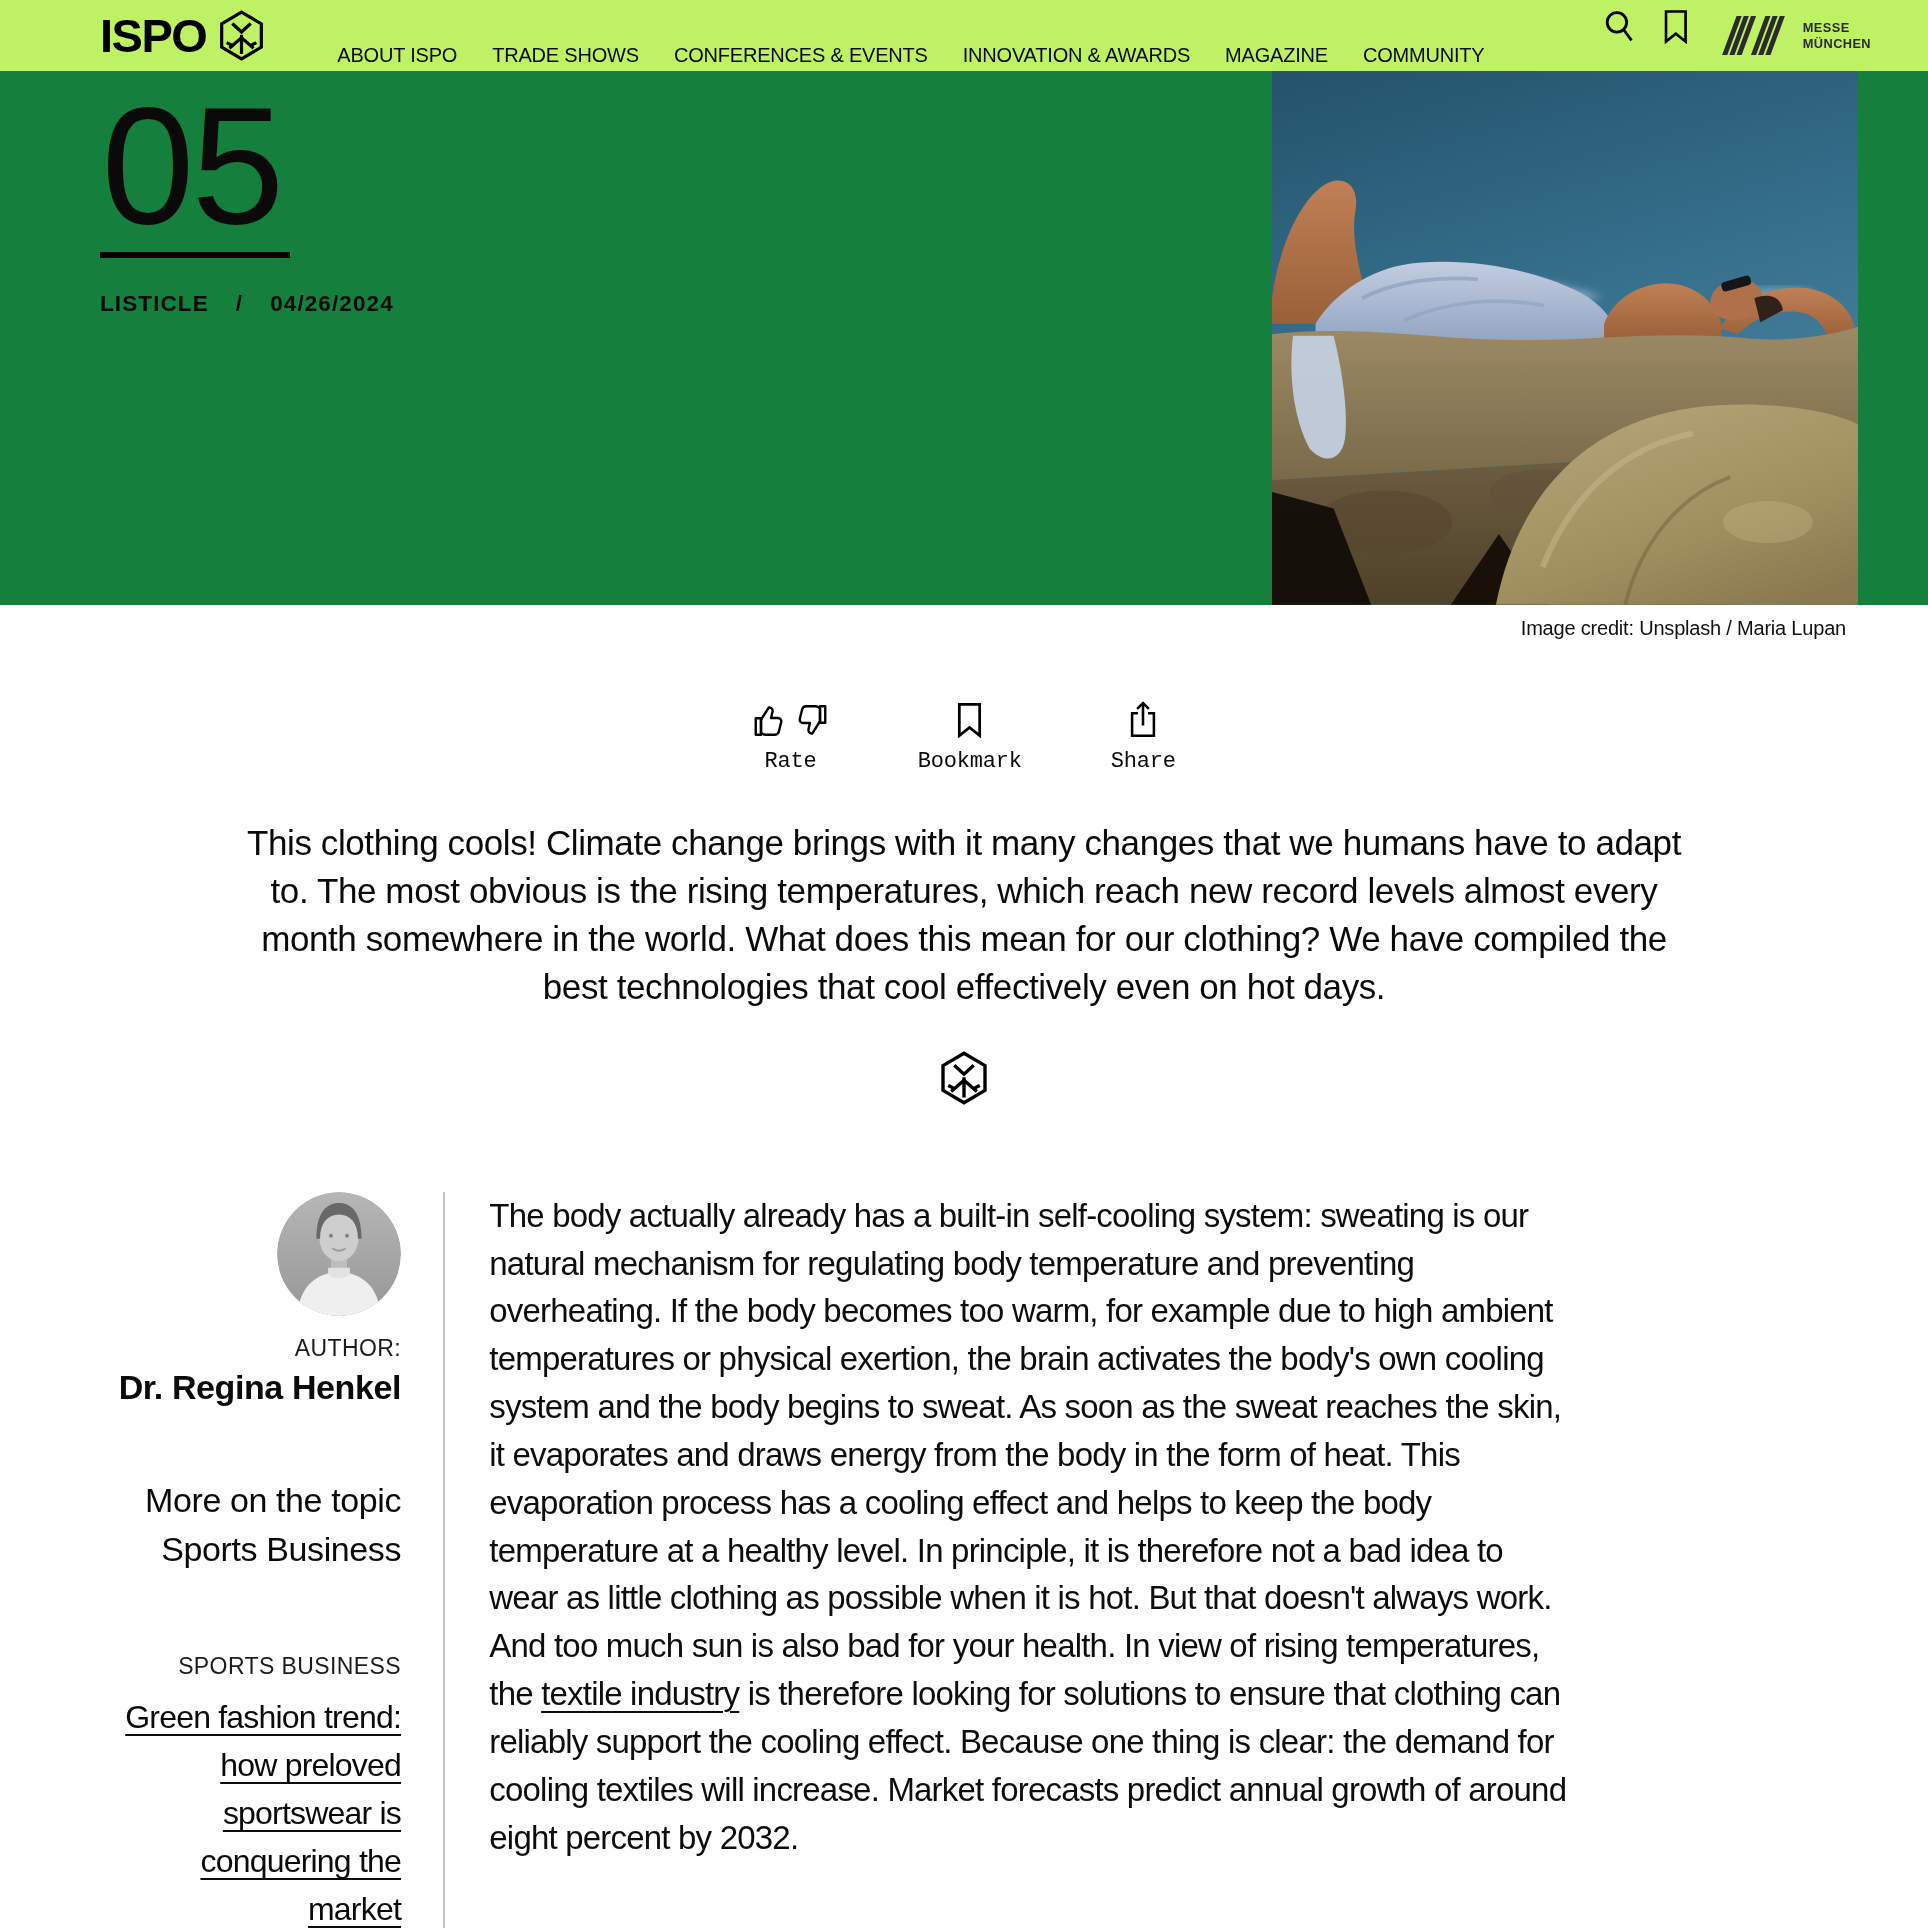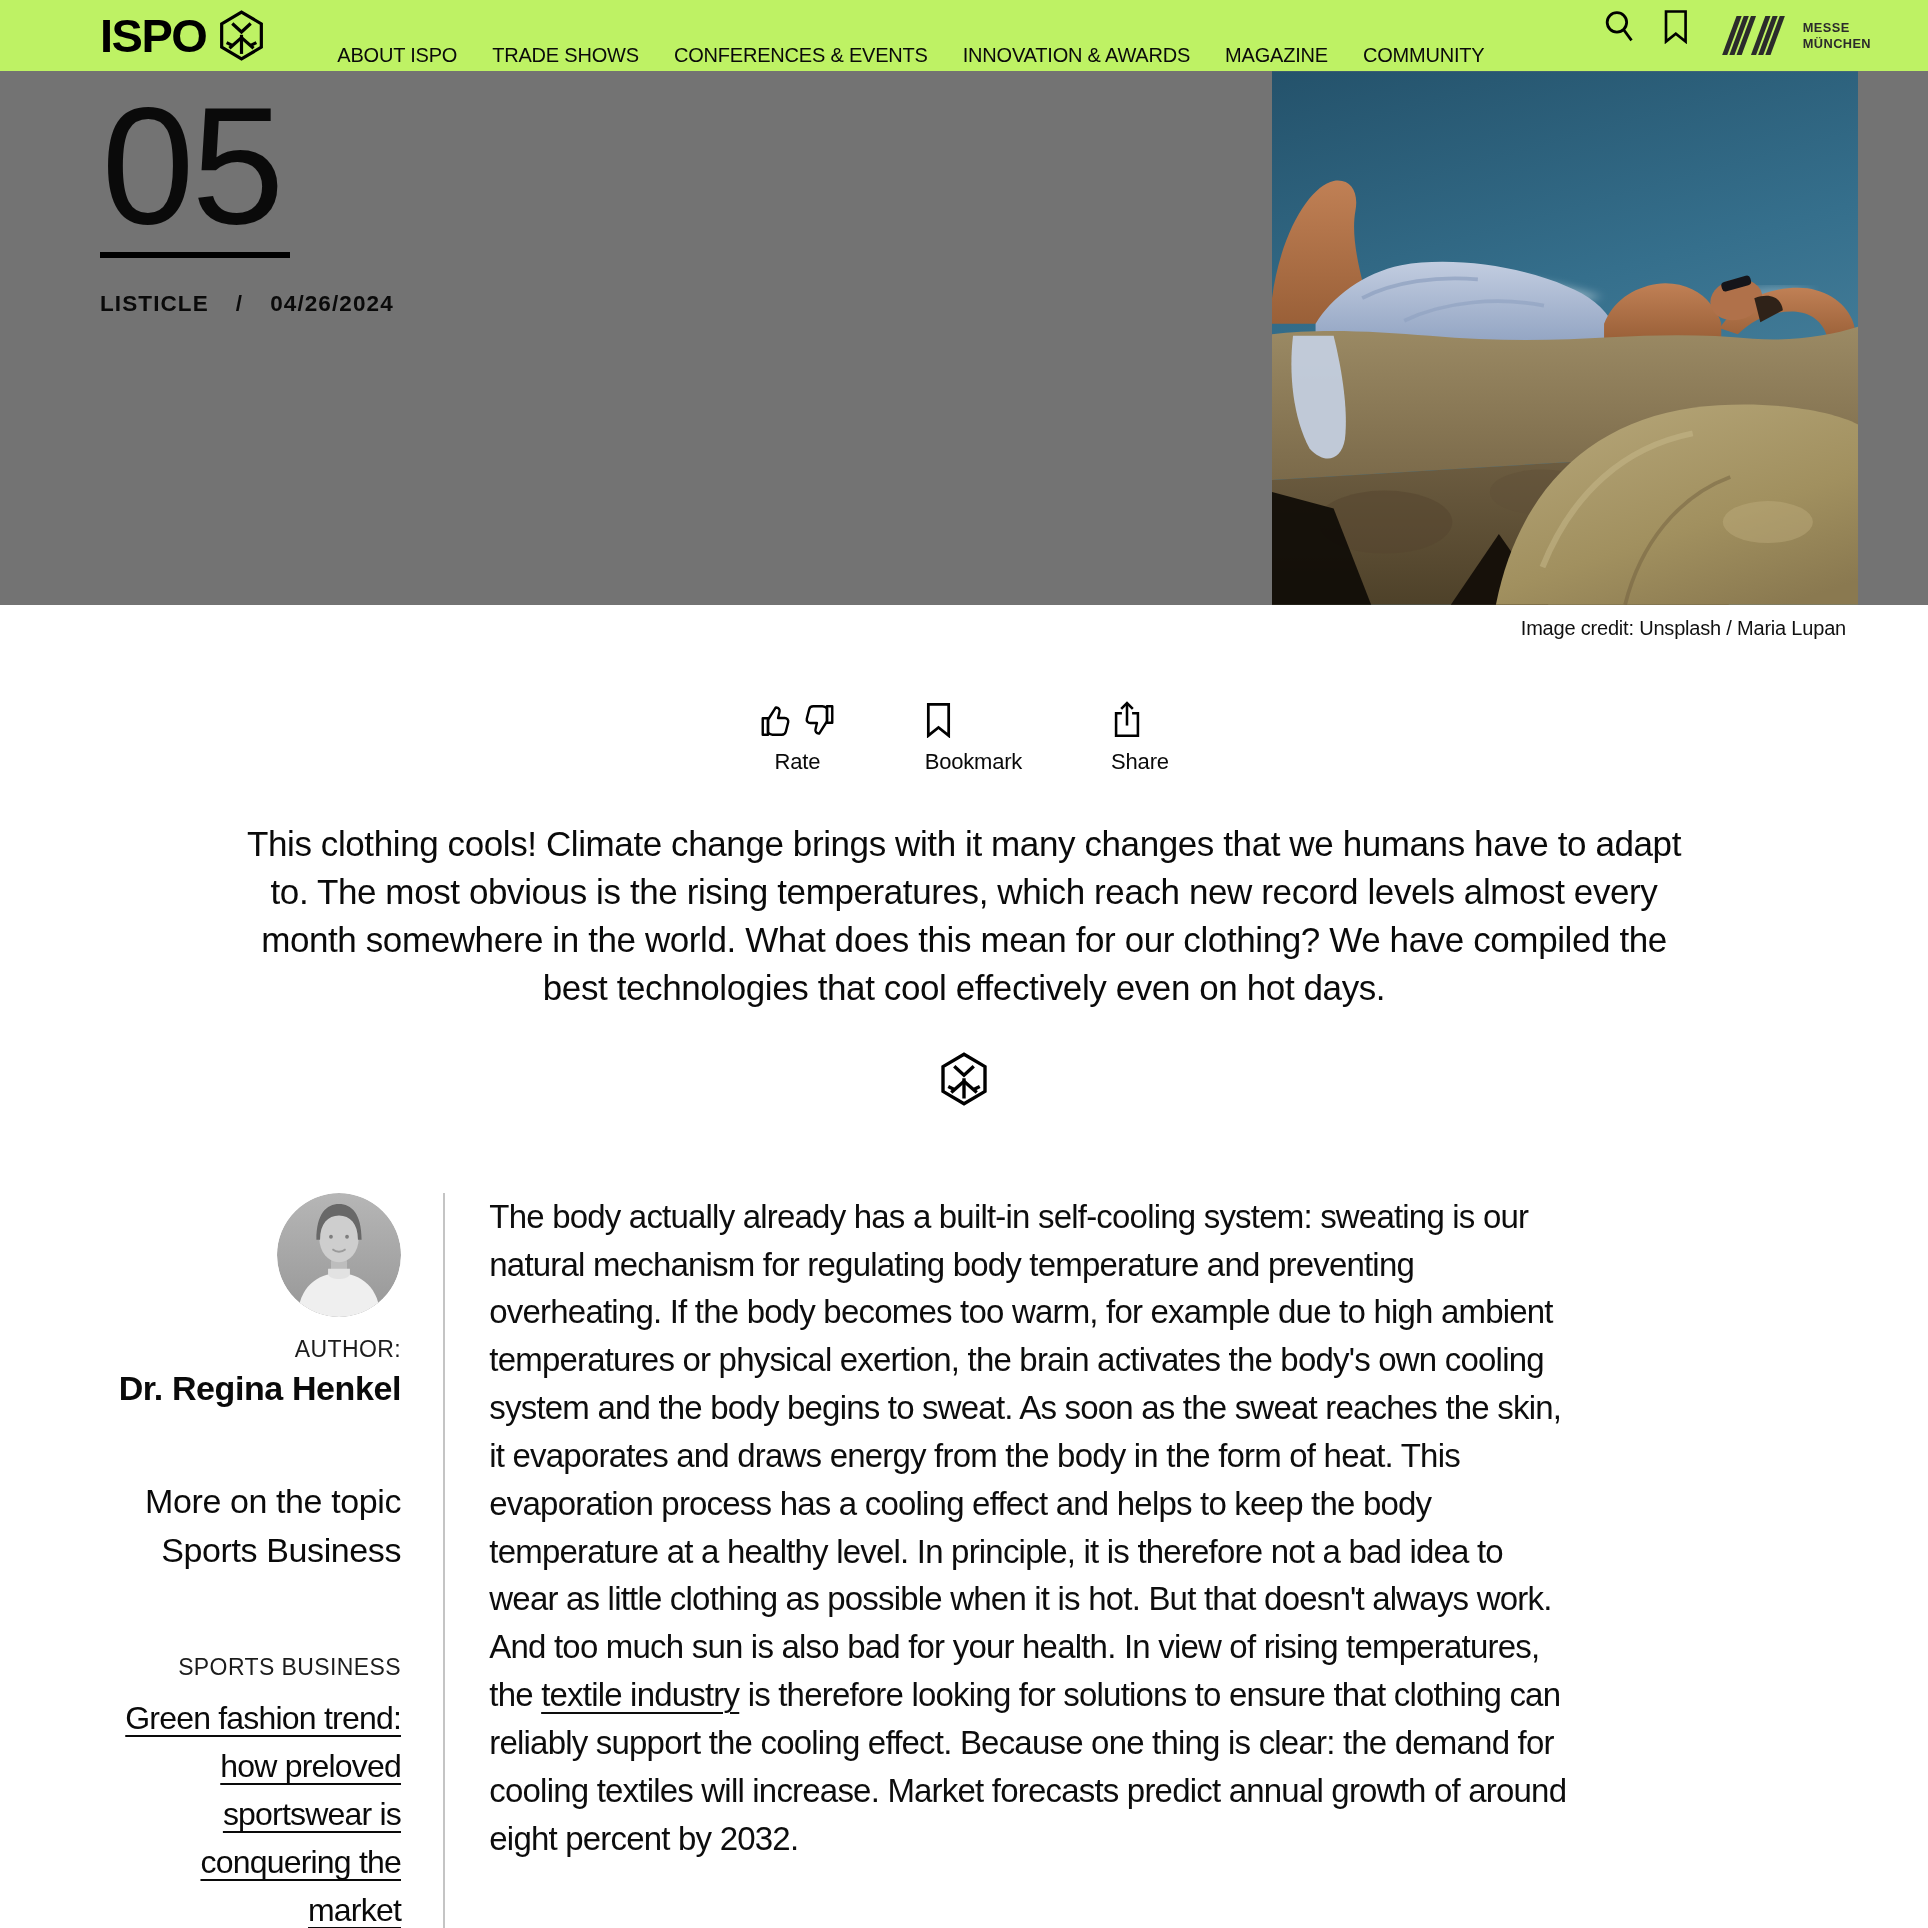--- a/index.html
+++ b/index.html
@@ -31,21 +31,21 @@
     font-size:22.5px; font-weight:700; letter-spacing:1.1px; }
   .hero-media { position:absolute; top:0; right:70px; width:586px; height:534px; overflow:hidden; }
   .hero-media svg { display:block; }
 
   .credit { text-align:right; padding-right:82px; margin-top:12px; font-size:20px;
     letter-spacing:-0.2px; color:#111; }
 
   
   .actions { margin-top:59px; display:flex; justify-content:center; gap:89px; }
   .action { background:none; border:none; cursor:pointer; display:flex; flex-direction:column;
-    gap:10.5px; font-family:Liberation Sans, sans-serif; }
+    align-items:center; gap:10.5px; font-family:Liberation Mono, monospace; }
   .action .ic { height:39px; display:flex; align-items:flex-end; gap:4.5px; }
   .action .lbl { font-size:22px; color:#0a0a0a; letter-spacing:-0.2px; }
 
   
   .intro { margin:45px auto 0; width:1465px; text-align:center; font-size:35px;
     line-height:1.38; letter-spacing:-0.4px; color:#0a0a0a; }
   .brand-mark { margin:39px auto 0; width:48px; }
 
   
   .content { display:flex; margin:84px 0 0 100px; align-items:stretch; }
@@ -120,21 +120,21 @@
         </g>
       </svg>
       <span class="messe-text">
         <span>MESSE</span><br>
         <span>MÜNCHEN</span>
       </span>
     </a>
   </div>
 </header>
 
-<section class="hero" style="background:#737373;">
+<section class="hero" style="background:#15803d;">
   <div class="hero-left">
     <div class="hero-number">05</div>
     <div class="hero-meta">
       <span>LISTICLE</span>
       <span>/</span>
       <span>04/26/2024</span>
     </div>
   </div>
 
   <div class="hero-media">

